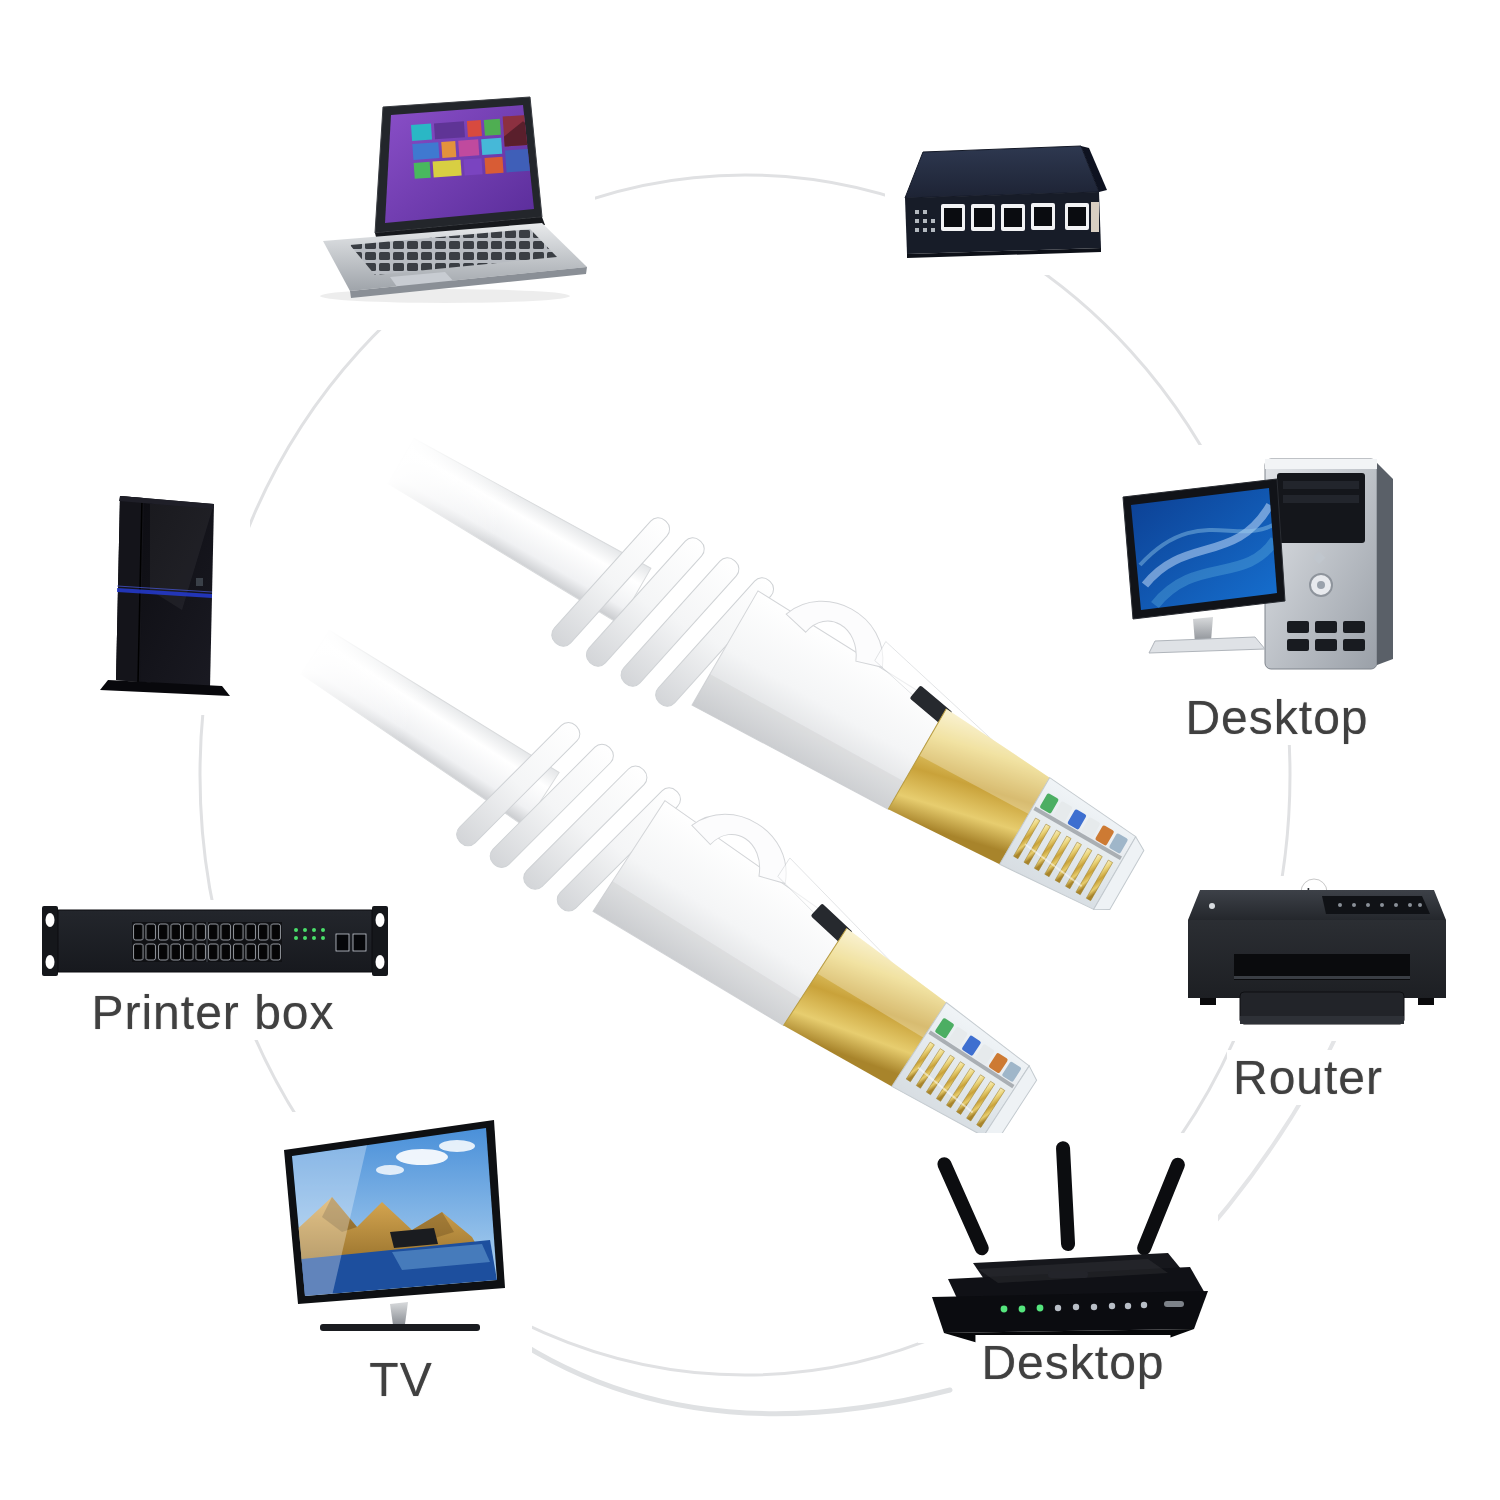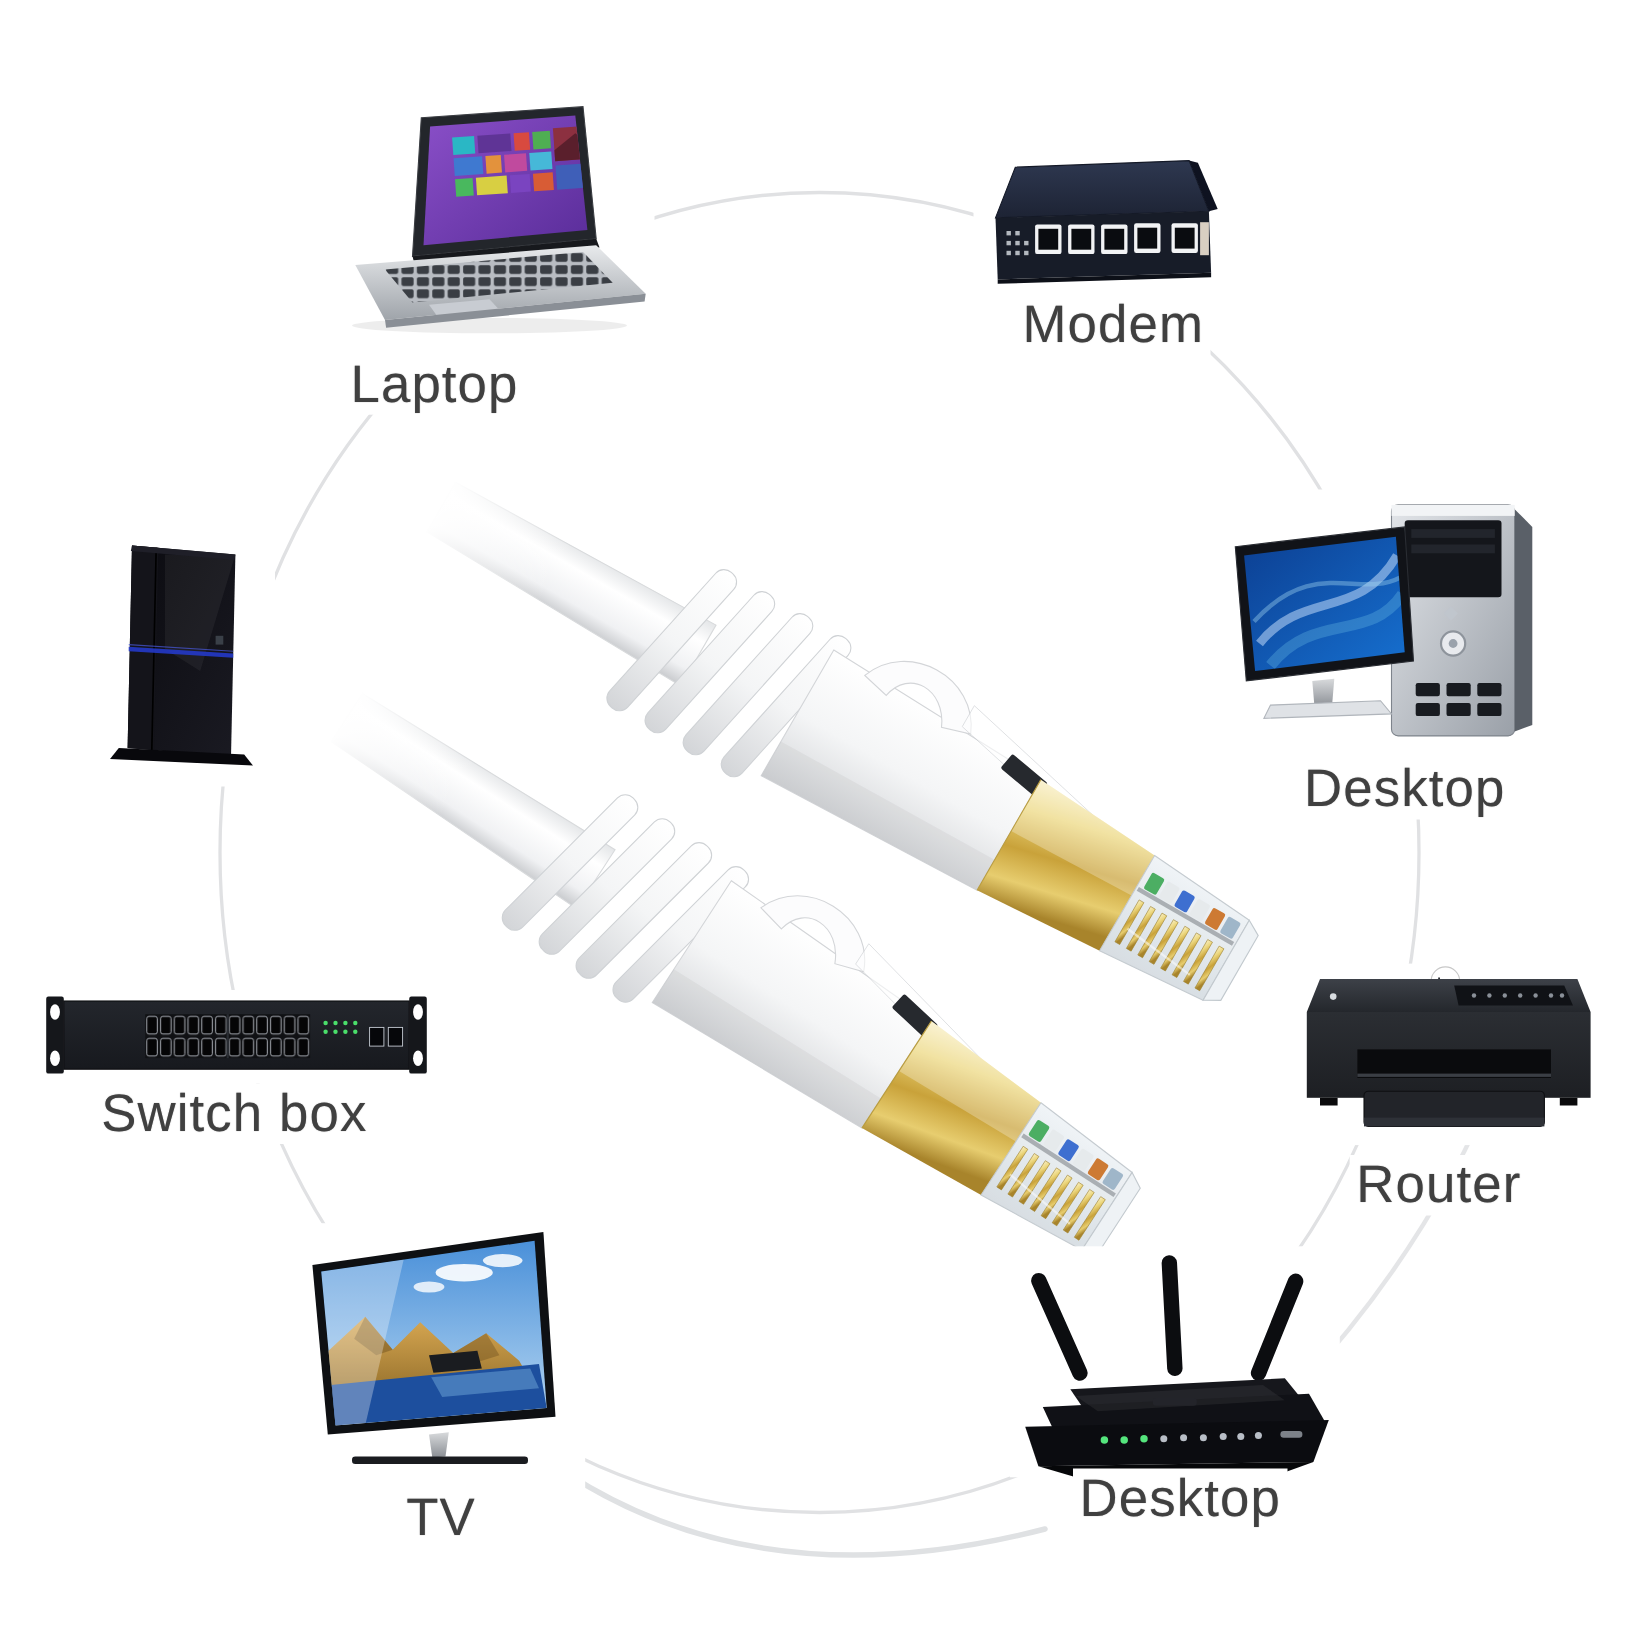--- a/index.html
+++ b/index.html
@@ -141,21 +141,20 @@
           <rect x="92" y="32" width="40" height="22" fill="#3f5fb8"></rect>
         </g>
       </g>
       <polygon points="80,138 247,122 250,130 82,146" fill="#17191d"></polygon>
       <polygon points="28,146 247,128 292,172 55,196" fill="url(#alum)"></polygon>
       <polygon points="55,150 235,134 262,162 80,180" fill="url(#keysP)"></polygon>
       <polygon points="95,182 150,177 162,190 105,196" fill="#c8ccd2"></polygon>
       <polygon points="55,196 292,172 291,179 56,203" fill="#8a8f96"></polygon>
     </svg>
   </div>
-  <div class="label" style="left:395px;top:322px">Laptop</div>
 
   <div class="device" style="left:885px;top:140px;width:240px;height:135px">
     <svg viewBox="0 0 240 135">
       <defs>
         <linearGradient id="modTop" x1="0" y1="0" x2="0" y2="1">
           <stop offset="0" stop-color="#2e3850"></stop>
             <stop offset="1" stop-color="#1d2334"></stop>
         </linearGradient>
       </defs>
       <polygon points="38,12 196,6 214,52 20,58" fill="url(#modTop)" stroke="#141927"></polygon>
@@ -180,21 +179,20 @@
           <rect x="38" y="79" width="4" height="4"></rect>
           <rect x="46" y="79" width="4" height="4"></rect>
         <rect x="30" y="88" width="4" height="4"></rect>
           <rect x="38" y="88" width="4" height="4"></rect>
           <rect x="46" y="88" width="4" height="4"></rect>
       </g>
       <rect x="206" y="62" width="8" height="30" fill="#d9cfc2"></rect>
       <polygon points="22,114 216,108 216,112 22,118" fill="#0d1018"></polygon>
     </svg>
   </div>
-  <div class="label" style="left:1012px;top:268px">Modem</div>
 
   <div class="device" style="left:1115px;top:445px;width:300px;height:270px">
     <svg viewBox="0 0 300 270">
       <defs>
         <linearGradient id="twr" x1="0" y1="0" x2="1" y2="1">
           <stop offset="0" stop-color="#e2e5e9"></stop>
             <stop offset="1" stop-color="#9aa0a8"></stop>
         </linearGradient>
         <linearGradient id="mon" x1="0" y1="0" x2="1" y2="1">
           <stop offset="0" stop-color="#0c3f92"></stop>
@@ -375,21 +373,21 @@
           <circle cx="283" cy="30" r="2"></circle>
         <circle cx="256" cy="38" r="2"></circle>
           <circle cx="265" cy="38" r="2"></circle>
           <circle cx="274" cy="38" r="2"></circle>
           <circle cx="283" cy="38" r="2"></circle>
       </g>
       <rect x="296" y="34" width="13" height="17" fill="#06070a" stroke="#c8ced6" stroke-width="0.8"></rect>
       <rect x="313" y="34" width="13" height="17" fill="#06070a" stroke="#c8ced6" stroke-width="0.8"></rect>
     </svg>
   </div>
-  <div class="label" style="left:213px;top:985px">Switch box</div>
+  <div class="label" style="left:213px;top:985px">Printer box</div>
 
   <div class="device" style="left:80px;top:490px;width:170px;height:225px">
     <svg viewBox="0 0 170 225">
       <defs>
         <linearGradient id="ps4G" x1="0" y1="0" x2="1" y2="1">
           <stop offset="0" stop-color="#0b0b10"></stop>
             <stop offset="1" stop-color="#1a1a22"></stop>
         </linearGradient>
       </defs>
       <path d="M40,6 L134,14 L130,198 L36,190 Z" fill="url(#ps4G)"></path>

